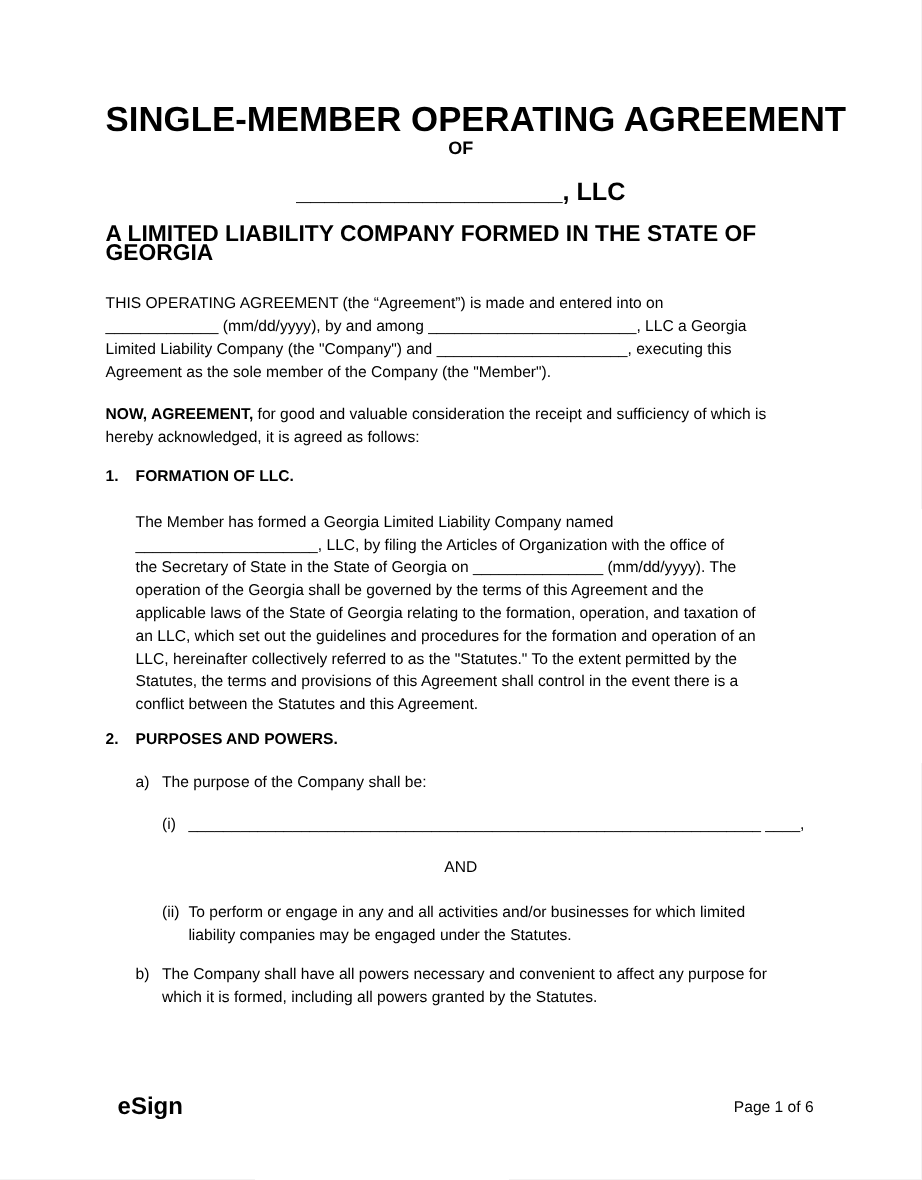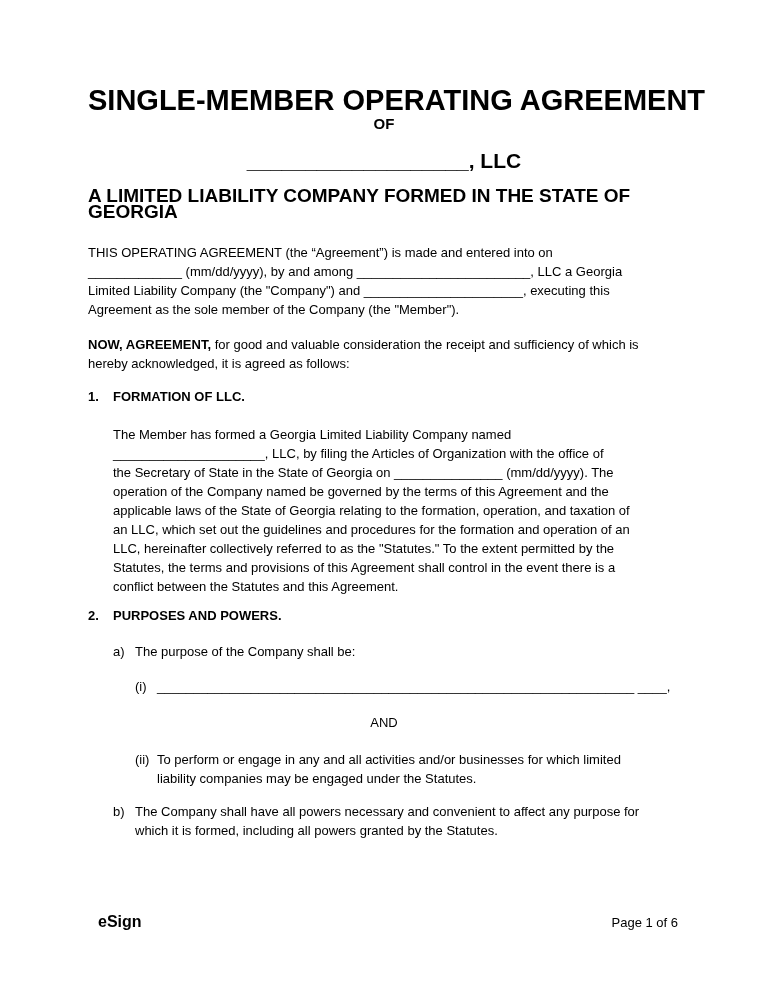--- a/index.html
+++ b/index.html
@@ -71,21 +71,21 @@
   .blank-text { white-space: pre; }
   .footer {
     position: absolute;
     left: 88px;
     top: 912px;
     width: 590px;
     display: flex;
     justify-content: space-between;
     align-items: flex-start;
   }
-  .brand { font-size: 16px; font-weight: bold; margin-left: 10px; line-height: 20px; }
+  .brand { font-size: 20px; font-weight: bold; margin-left: 10px; line-height: 20px; }
   .page-num { font-size: 13px; line-height: 17px; margin-top: 2px; }
 </style>
 </head>
 <body>
 
 <div class="page">
   <div class="content">
 
     <div class="doc-title">SINGLE-MEMBER OPERATING AGREEMENT</div>
     <div class="of-label">OF</div>
@@ -106,21 +106,21 @@
 
     <div class="sec1">
       <div class="sec-head-row">
         <span class="sec-num">1.</span>
         <span class="sec-head">FORMATION OF LLC.</span>
       </div>
       <div class="para sec1-body">
           <div class="tline">The Member has formed a Georgia Limited Liability Company named</div>
           <div class="tline">_____________________, LLC, by filing the Articles of Organization with the office of</div>
           <div class="tline">the Secretary of State in the State of Georgia on _______________ (mm/dd/yyyy). The</div>
-          <div class="tline">operation of the Company named be governed by the terms of this Agreement and the</div>
+          <div class="tline">operation of the Georgia shall be governed by the terms of this Agreement and the</div>
           <div class="tline">applicable laws of the State of Georgia relating to the formation, operation, and taxation of</div>
           <div class="tline">an LLC, which set out the guidelines and procedures for the formation and operation of an</div>
           <div class="tline">LLC, hereinafter collectively referred to as the "Statutes." To the extent permitted by the</div>
           <div class="tline">Statutes, the terms and provisions of this Agreement shall control in the event there is a</div>
           <div class="tline">conflict between the Statutes and this Agreement.</div>
         </div>
     </div>
 
     <div class="sec2">
       <div class="sec-head-row">

